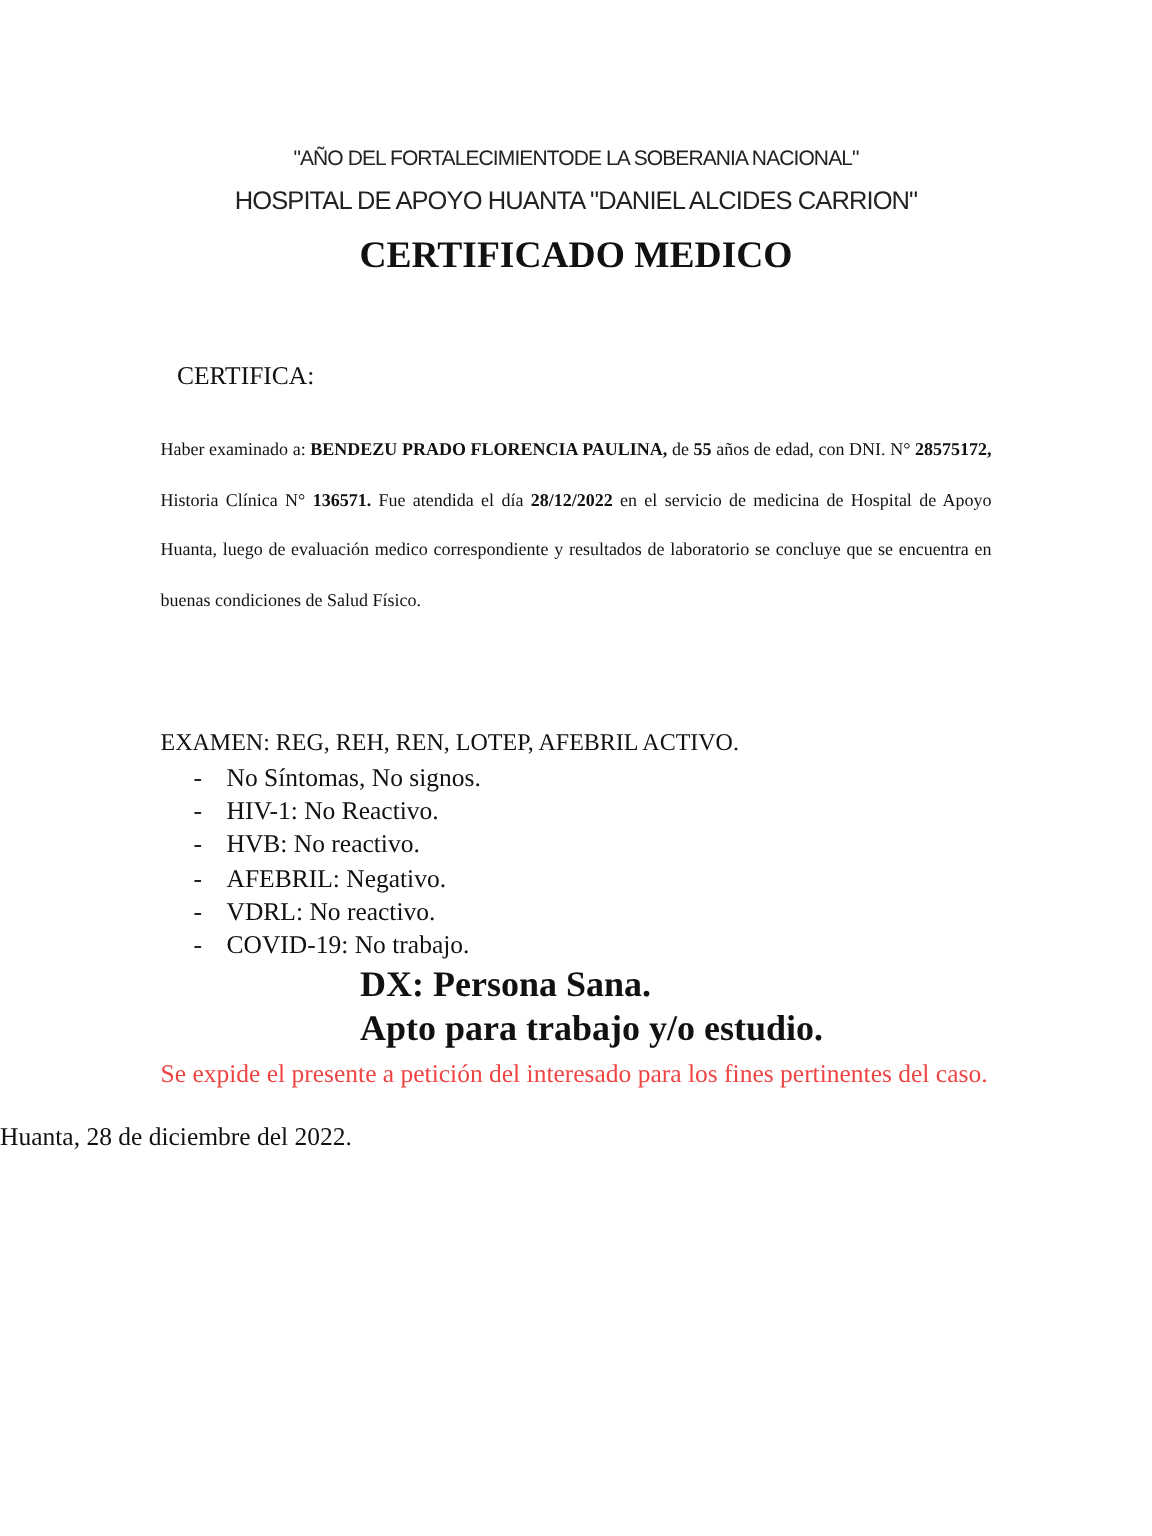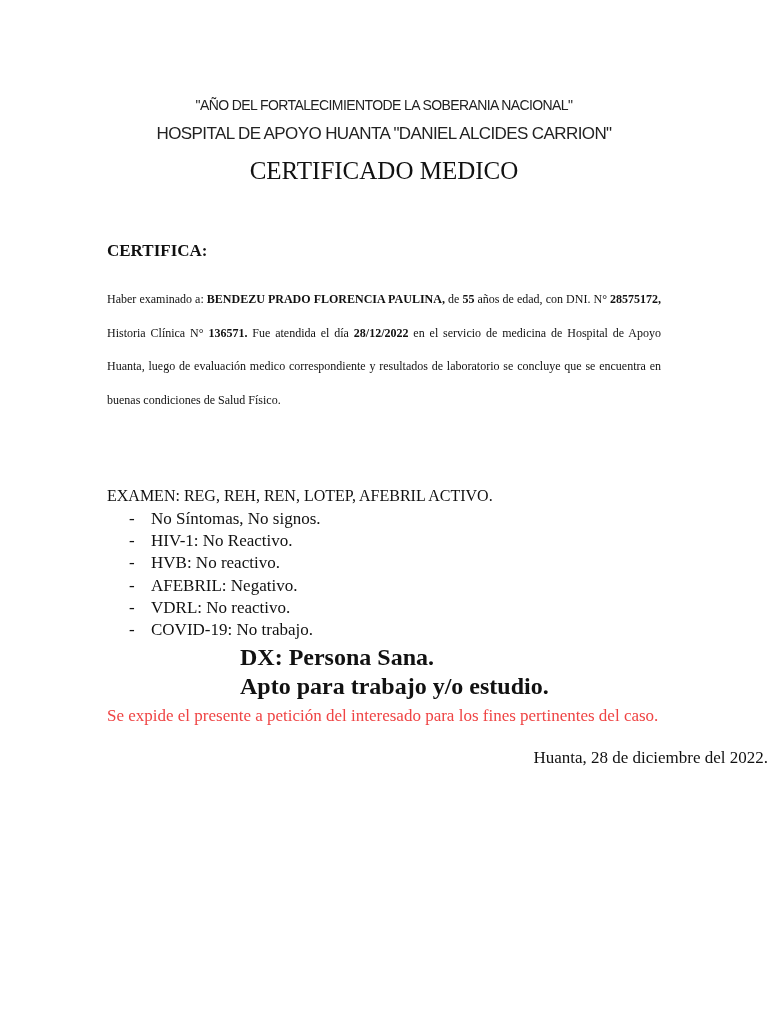--- a/index.html
+++ b/index.html
@@ -32,29 +32,29 @@
       letter-spacing: -0.6px;
     }
     .year-line { top: 97px; font-size: 14px; }
     .hospital-line { top: 124px; font-size: 17px; }
     .serif {
       font-family: "Liberation Serif", serif;
       color: #111111;
     }
     .title {
       top: 157px; left: 0; width: 768px; text-align: center;
-      font-size: 25px; font-weight: normal;
+      font-size: 25px; font-weight: bold;
     }
     .subtitle {
       top: 197px; left: 0; width: 768px; text-align: center;
       font-size: 17px; font-weight: bold;
     }
     .certifica {
-      top: 241px; left: 107px;
-      font-size: 17px; font-weight: bold;
+      top: 241px; left: 118px;
+      font-size: 17px; font-weight: normal;
     }
     .para {
       position: absolute;
       left: 107px;
       width: 554px;
       top: 283px;
       font-family: "Liberation Serif", serif;
       font-size: 12px;
       line-height: 33.6px;
       text-align: justify;
@@ -89,21 +89,21 @@
     .expide {
       position: absolute;
       left: 107px; top: 705px;
       width: 570px;
       font-family: "Liberation Serif", serif;
       font-size: 17px;
       line-height: 21px;
       color: #ef4444;
     }
     .place-date {
-      top: 748px; left: 0; width: 768px; text-align: right;
+      top: 748px; left: 0; width: 768px; text-align: left;
       font-size: 17px;
     }
   </style>
 </head>
 <body>
 
 <div class="page">
 
   <div class="line sans-head year-line">"AÑO DEL FORTALECIMIENTODE LA SOBERANIA NACIONAL"</div>
   <div class="line sans-head hospital-line">HOSPITAL DE APOYO HUANTA "DANIEL ALCIDES CARRION"</div>

